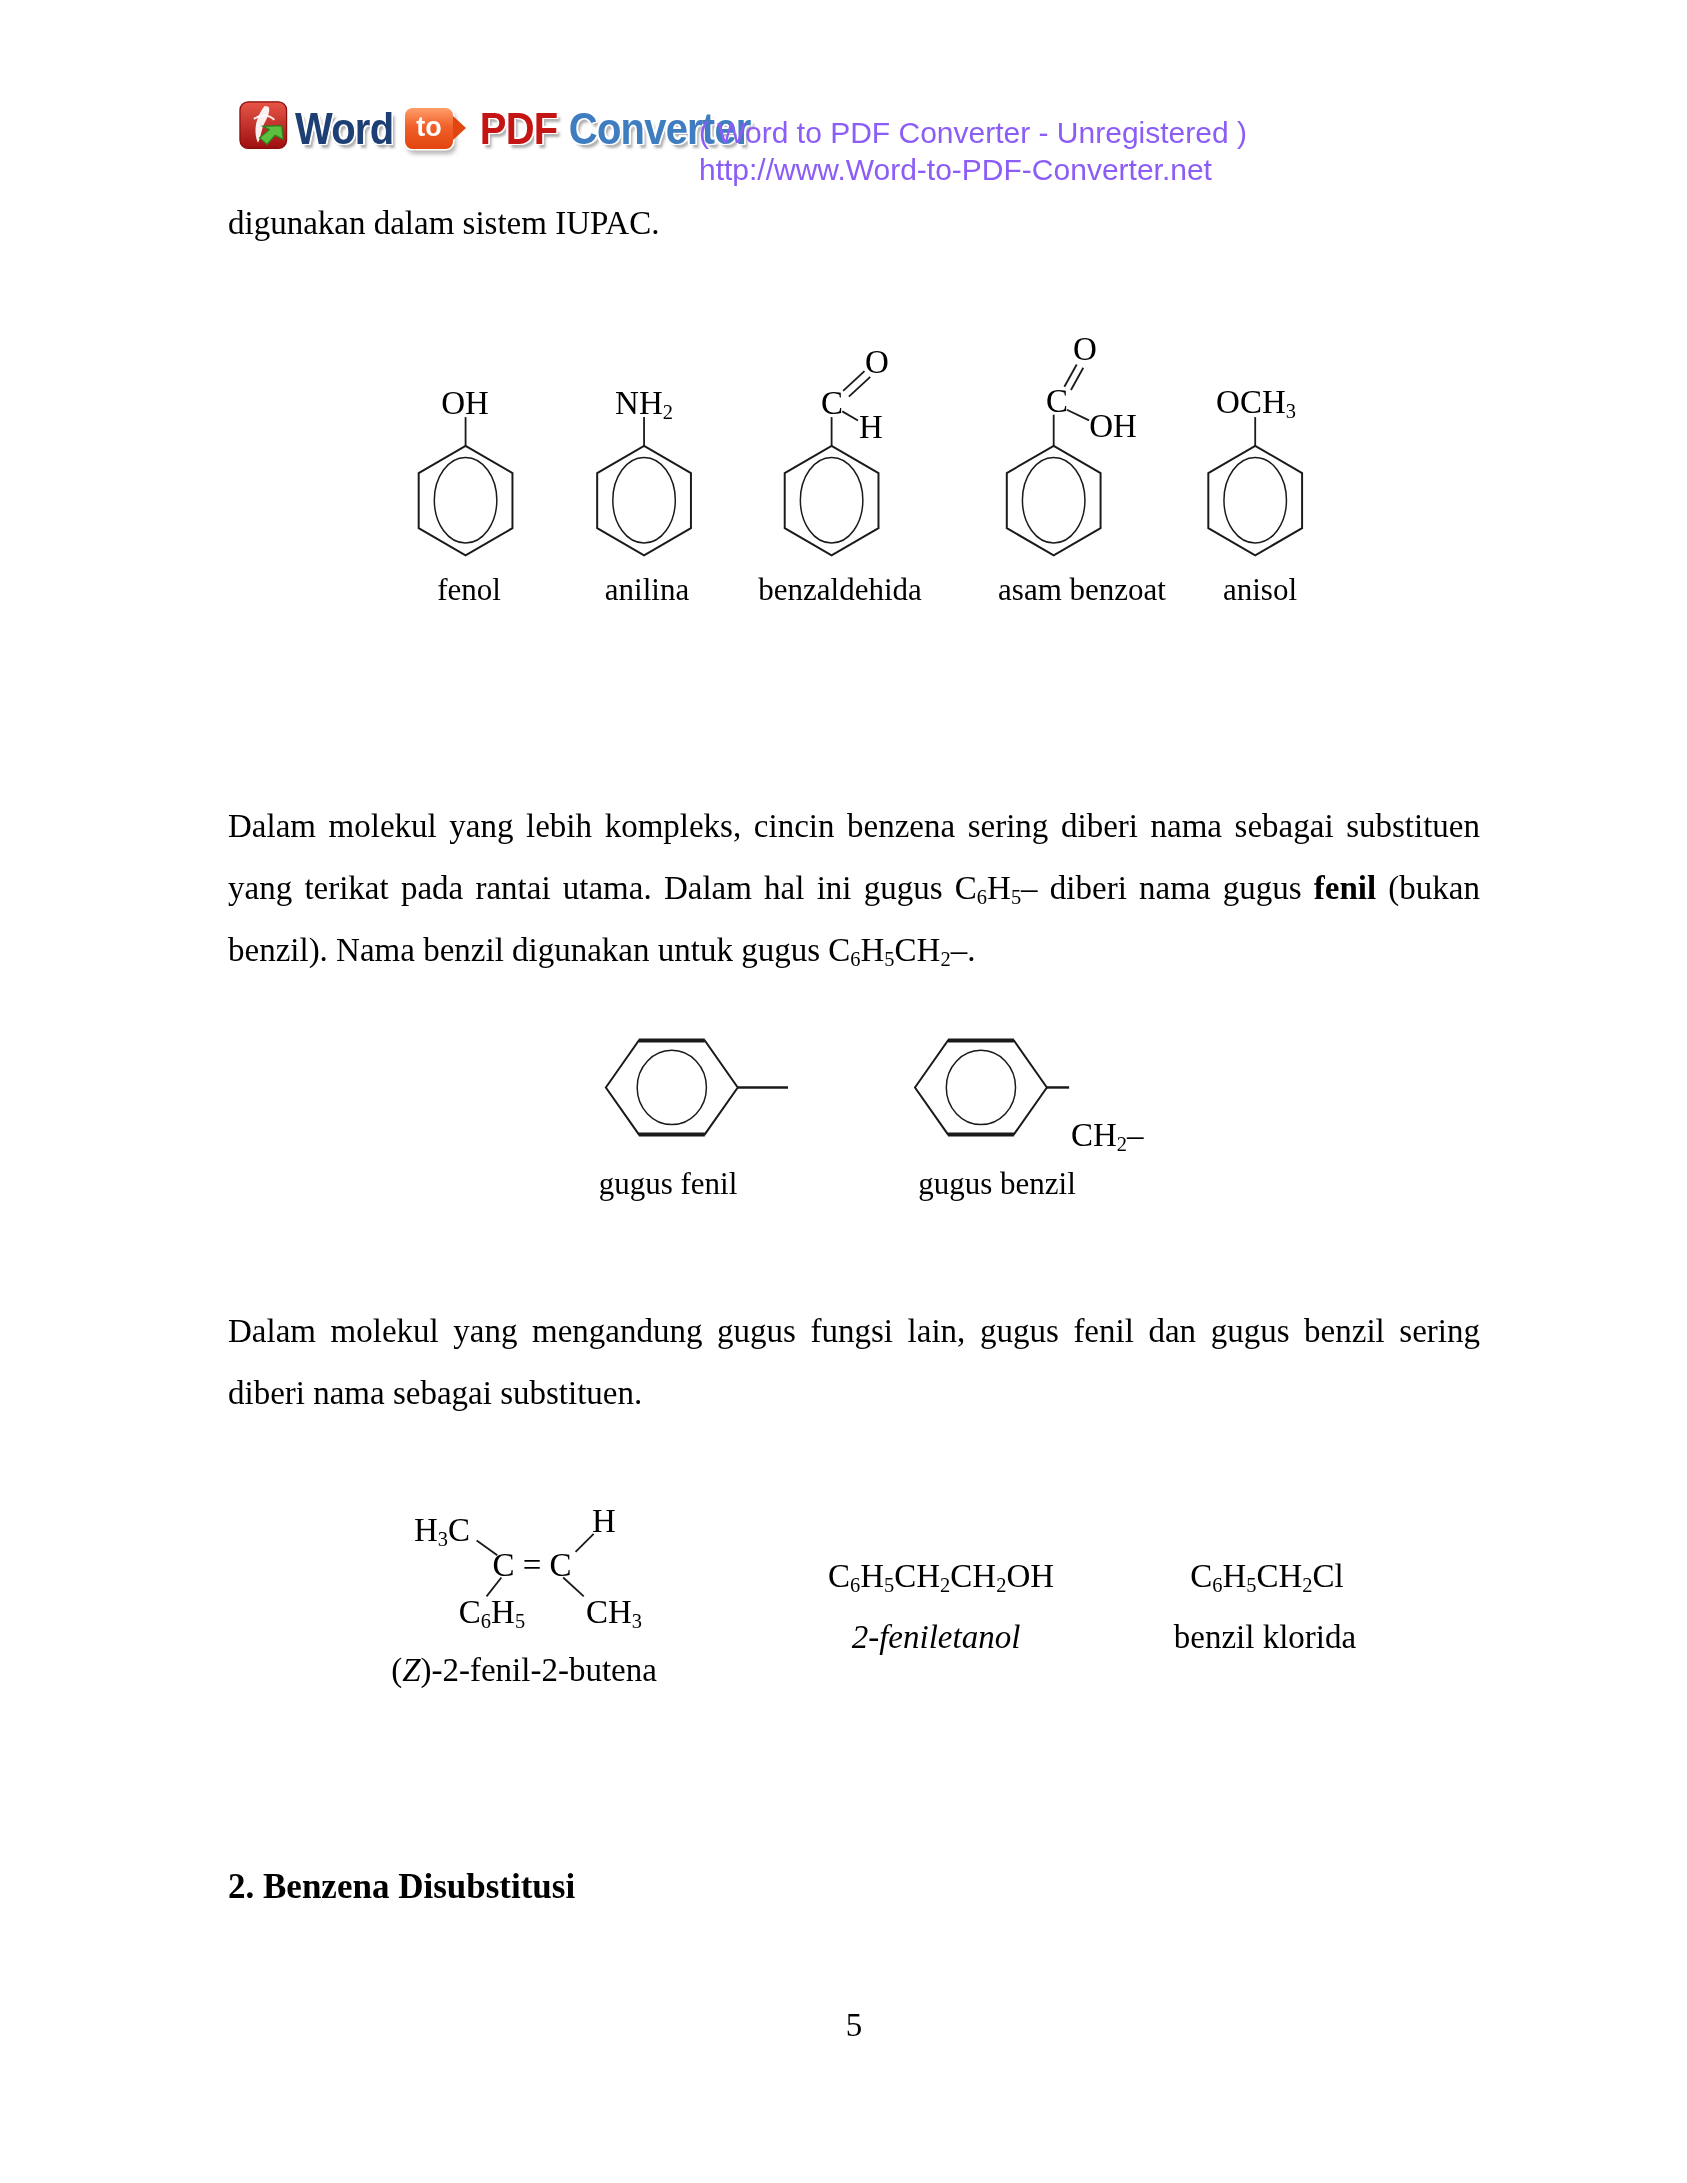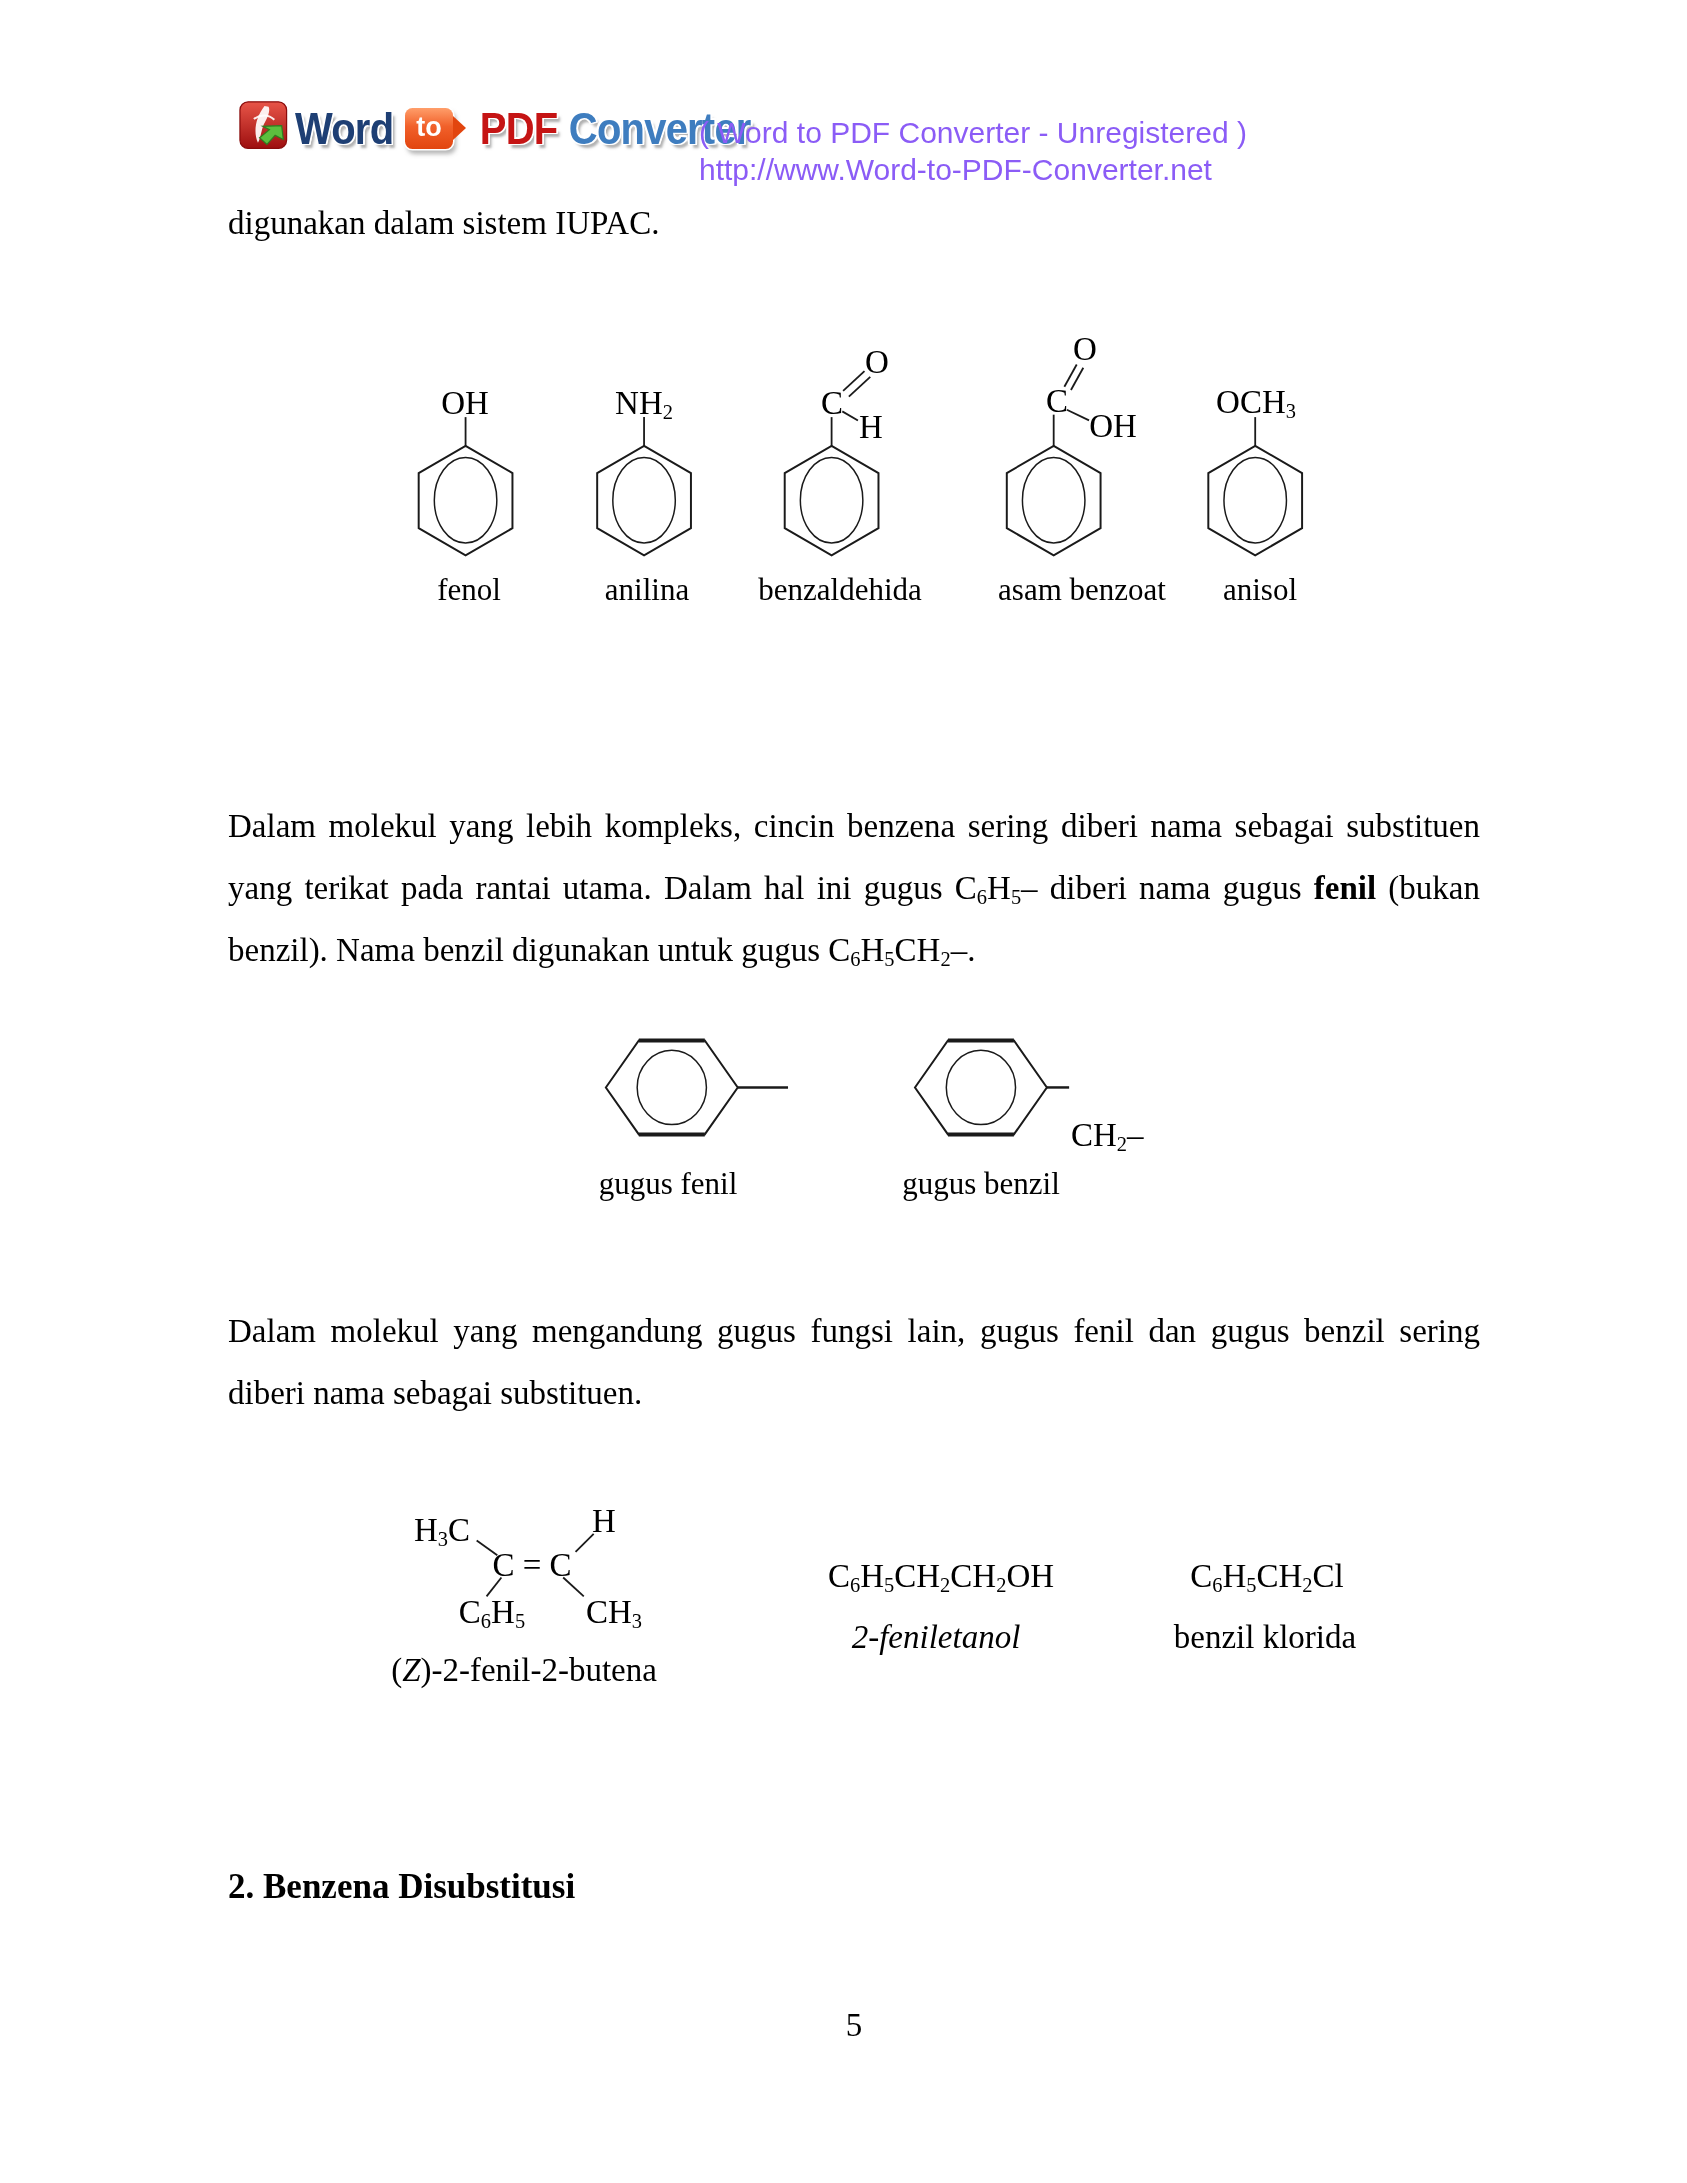--- a/index.html
+++ b/index.html
@@ -195,21 +195,21 @@
       <g>
         <polygon class="ring" points="410,95 450,38 530,38 570,95 530,152 450,152"></polygon>
         <line class="thickedge" x1="450" y1="38" x2="530" y2="38"></line>
         <line class="thickedge" x1="450" y1="152" x2="530" y2="152"></line>
         <ellipse class="ringinner" cx="490" cy="95" rx="42" ry="45"></ellipse>
         <line class="bond" x1="570" y1="95" x2="597" y2="95" style="stroke-width:3;"></line>
       </g>
     </svg>
     <span class="atom la" style="left:494px; top:78px;margin-top:48px;">CH<sub>2</sub>–</span>
     <span class="figlabel" style="left:91px; top:175px;">gugus fenil</span>
-    <span class="figlabel" style="left:404px; top:175px;text-align:center;">gugus benzil</span>
+    <span class="figlabel" style="left:420px; top:175px;text-align:center;">gugus benzil</span>
   </div>
 
   <div class="para p3">
     <div class="jline">Dalam molekul yang mengandung gugus fungsi lain, gugus fenil dan gugus benzil sering</div>
     <div class="line">diberi nama sebagai substituen.</div>
   </div>
 
   <div class="fig" style="left:363px; top:1499px; width:1038px; height:194px;">
     <svg width="1038" height="194" viewBox="0 0 1260 235">
       <g>

